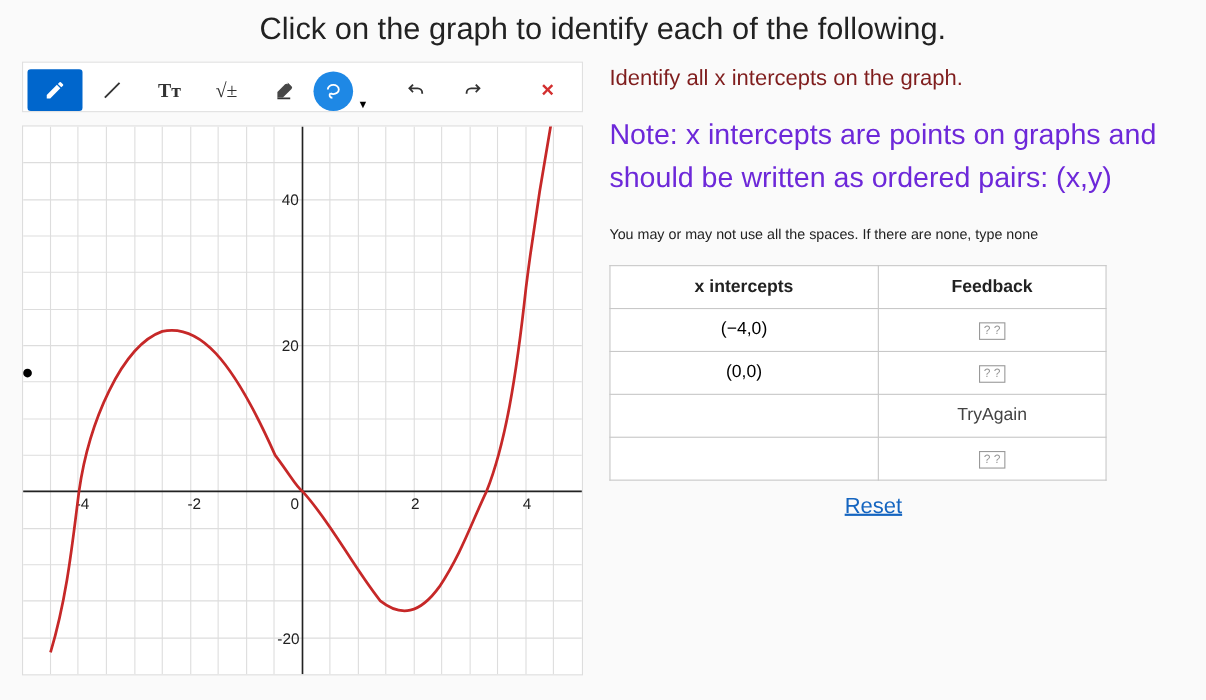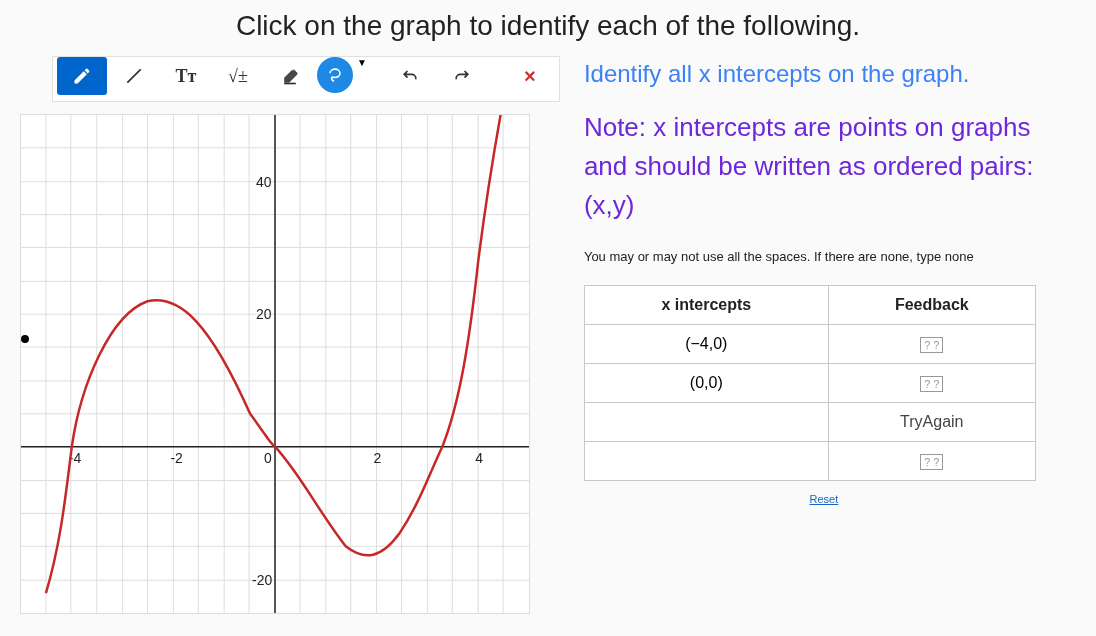--- a/index.html
+++ b/index.html
@@ -21,27 +21,26 @@
 .main {
   display: flex;
   padding: 0 20px;
   gap: 24px;
 }
 .left {
   flex: 0 0 510px;
 }
 .toolbar {
   display: flex;
-  align-items: flex-start;
+  align-items: flex-end;
   gap: 2px;
   background: #fff;
   border: 1px solid #e0e0e0;
   height: 46px;
   padding: 0 4px;
-  margin-left: 32px;
 }
 .tool-btn {
   width: 50px;
   height: 38px;
   display: flex;
   align-items: center;
   justify-content: center;
   cursor: pointer;
   font-size: 18px;
   color: #333;
@@ -76,22 +75,22 @@
 }
 .graph-svg {
   width: 100%;
   height: 100%;
 }
 .right {
   flex: 1;
   padding-top: 4px;
 }
 .instr {
-  font-size: 24px;
-  color: #3b82f6;
+  font-size: 20px;
+  color: #7f1d1d;
   margin-bottom: 20px;
 }
 .note {
   font-size: 26px;
   color: #6d28d9;
   line-height: 1.5;
   margin-bottom: 22px;
 }
 .subnote {
   font-size: 13px;
@@ -126,21 +125,21 @@
   color: #999;
   letter-spacing: 0;
 }
 .feedback-try {
   color: #444;
 }
 .reset-link {
   color: #1565c0;
   text-decoration: underline;
   cursor: pointer;
-  font-size: 11px;
+  font-size: 20px;
   text-align: center;
   display: block;
   width: 480px;
 }
 .axis-label {
   font-size: 14px;
   fill: #222;
   font-family: Arial, sans-serif;
 }
 </style>

